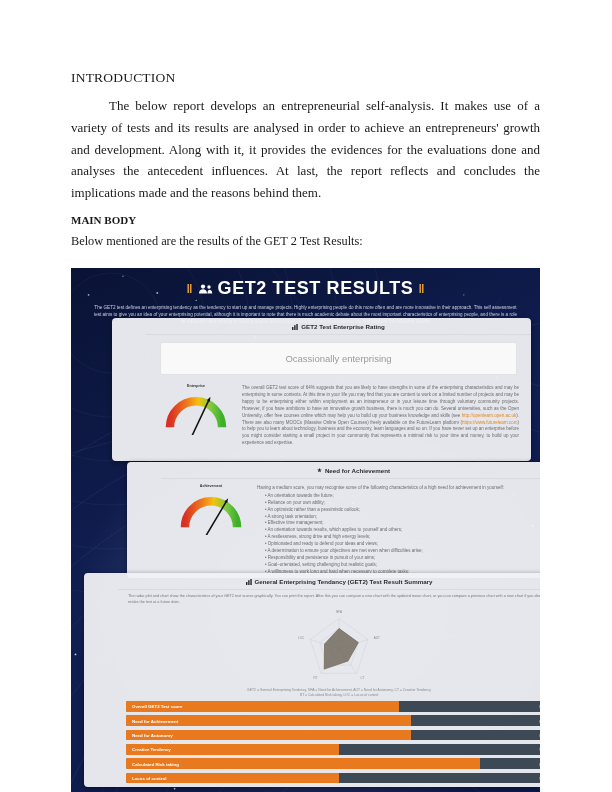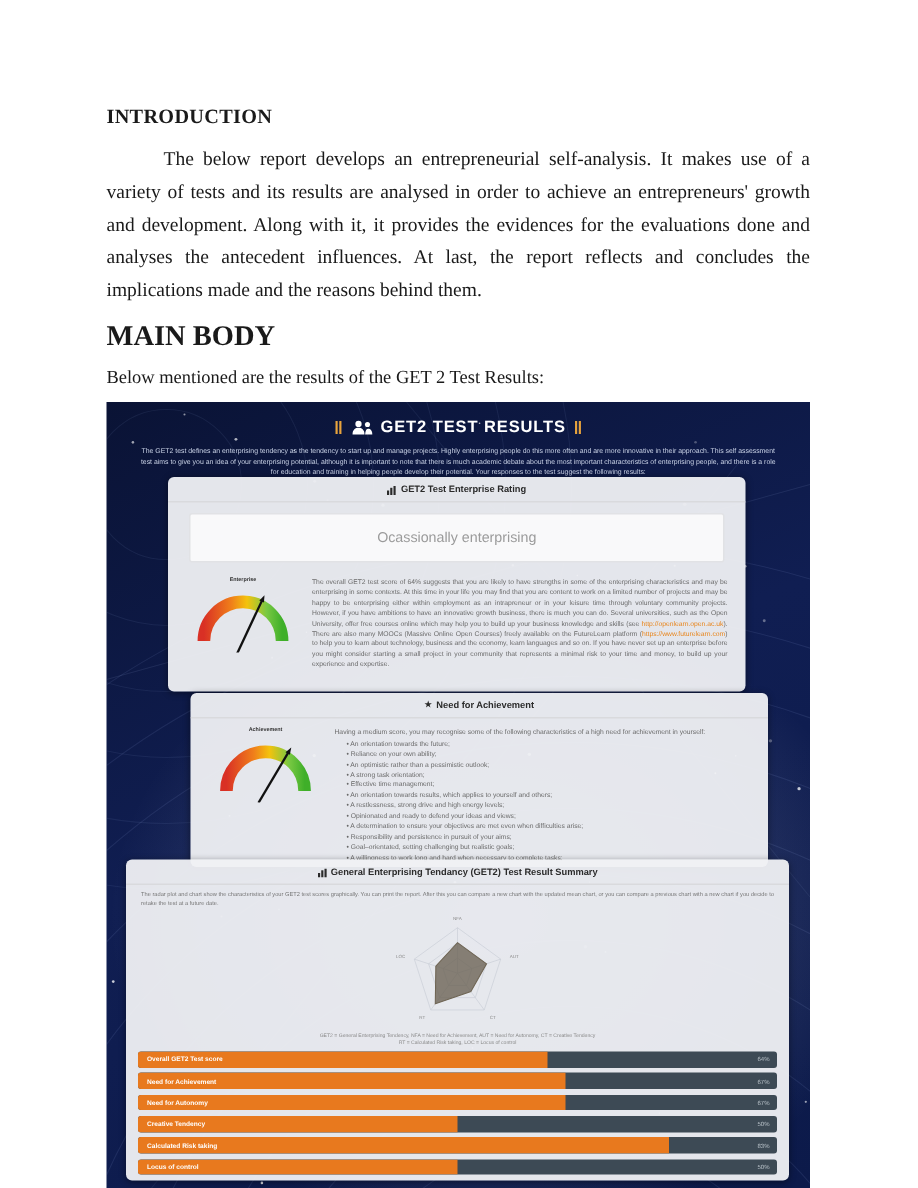--- a/index.html
+++ b/index.html
@@ -1,40 +1,40 @@
 <!DOCTYPE html>
 <html><head>
 <meta charset="utf-8">
 <style>
   html,body{margin:0;padding:0;}
   body{width:612px;height:792px;background:#ffffff;position:relative;font-family:"Liberation Serif",serif;color:#1a1a1a;overflow:hidden;}
 
   
   .doc{position:absolute;left:71px;top:70px;width:469px;}
-  .doc-h{font-size:13.5px;font-weight:bold;margin:0 0 9px 0;letter-spacing:0.2px;}
+  .doc-h{font-size:13.5px;font-weight:normal;margin:0 0 9px 0;letter-spacing:0.2px;}
   .para{font-size:13px;line-height:21.8px;text-align:justify;text-indent:38px;margin:0 0 3px 0;}
-  .doc-h2{font-size:19px;font-weight:bold;margin:10px 0 8px 0;}
+  .doc-h2{font-size:11px;font-weight:bold;margin:10px 0 8px 0;}
   .subhead{font-size:12.3px;text-decoration:underline;margin:2px 0 7px 0;}
   .leadline{font-size:12.3px;margin:0;}
 
   
   .report{position:absolute;left:71px;top:268px;width:469px;height:524px;overflow:hidden;
           background:linear-gradient(155deg,#0a1335 0%,#101e52 45%,#0c1a4a 100%);
           font-family:"Liberation Sans",sans-serif;}
   .globe{position:absolute;left:-30px;top:110px;width:540px;height:470px;pointer-events:none;
          background:radial-gradient(ellipse at 54% 50%, rgba(235,240,248,0.20), rgba(225,232,245,0.08) 46%, rgba(0,0,0,0) 63%);}
   svg.bgnet{position:absolute;left:0;top:0;width:469px;height:524px;pointer-events:none;}
 
   .r-title-row{position:relative;display:flex;align-items:center;justify-content:center;gap:5px;margin-top:10px;}
-  .r-title{color:#ffffff;font-weight:bold;font-size:11px;letter-spacing:0.6px;}
+  .r-title{color:#ffffff;font-weight:bold;font-size:18px;letter-spacing:0.6px;}
   .flank{color:#e8a33d;font-weight:bold;font-size:12px;}
   .people-icon svg{display:block;}
   .r-intro{position:relative;color:#c9d2e6;font-size:4.6px;line-height:7px;text-align:center;margin:5px 20px 0 20px;}
 
-  .panel{position:absolute;background:rgba(240,241,244,0.95);border-radius:4px;box-shadow:0 1px 5px rgba(0,0,0,0.45);overflow:hidden;}
+  .panel{position:absolute;background:rgba(240,241,244,0.95);border-radius:4px;box-shadow:0 1px 5px rgba(0,0,0,0.45);overflow:hidden;padding-left:34px;}
   .p1{left:41px;top:50px;width:385px;height:143px;}
   .p2{left:56px;top:194px;width:385px;height:116px;}
   .p3{left:13px;top:305px;width:442px;height:214px;}
   .p-head{display:flex;align-items:center;justify-content:center;gap:3px;font-size:6.2px;font-weight:bold;color:#2b2b2b;padding:5px 0 4px 0;border-bottom:1px solid #d9dadd;}
   .star-ic{font-size:5.5px;color:#2b2b2b;line-height:1;}
   .rating-box{margin:7px 14px 4px 14px;background:rgba(251,251,252,0.9);border:1px solid #e1e2e5;border-radius:2px;text-align:center;color:#9b9b9b;font-size:9.5px;padding:10px 0;}
   .p-body{display:flex;padding:2px 12px 6px 4px;}
   .gauge-col{width:92px;flex:none;text-align:center;padding-top:3px;}
   .gauge-label{font-size:3.6px;color:#333;font-weight:bold;margin-bottom:1px;}
   .gauge-col svg{display:inline-block;}

